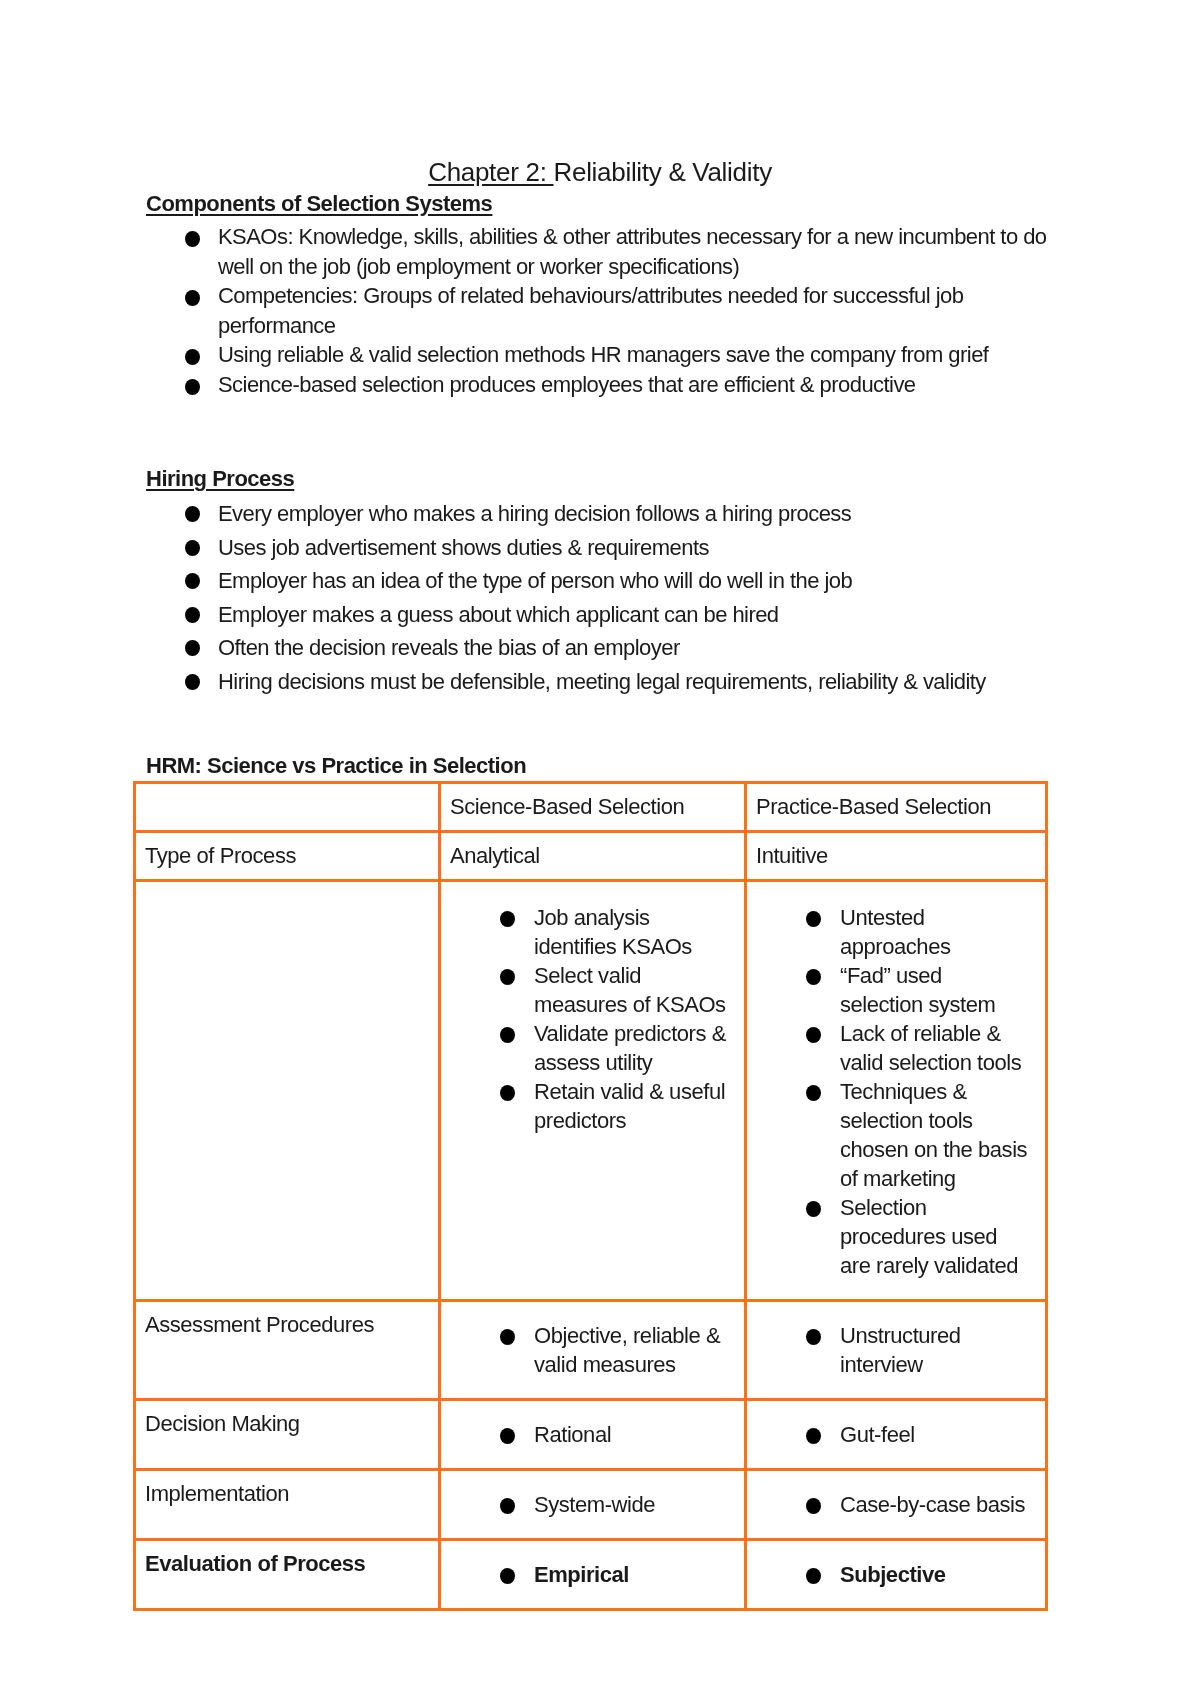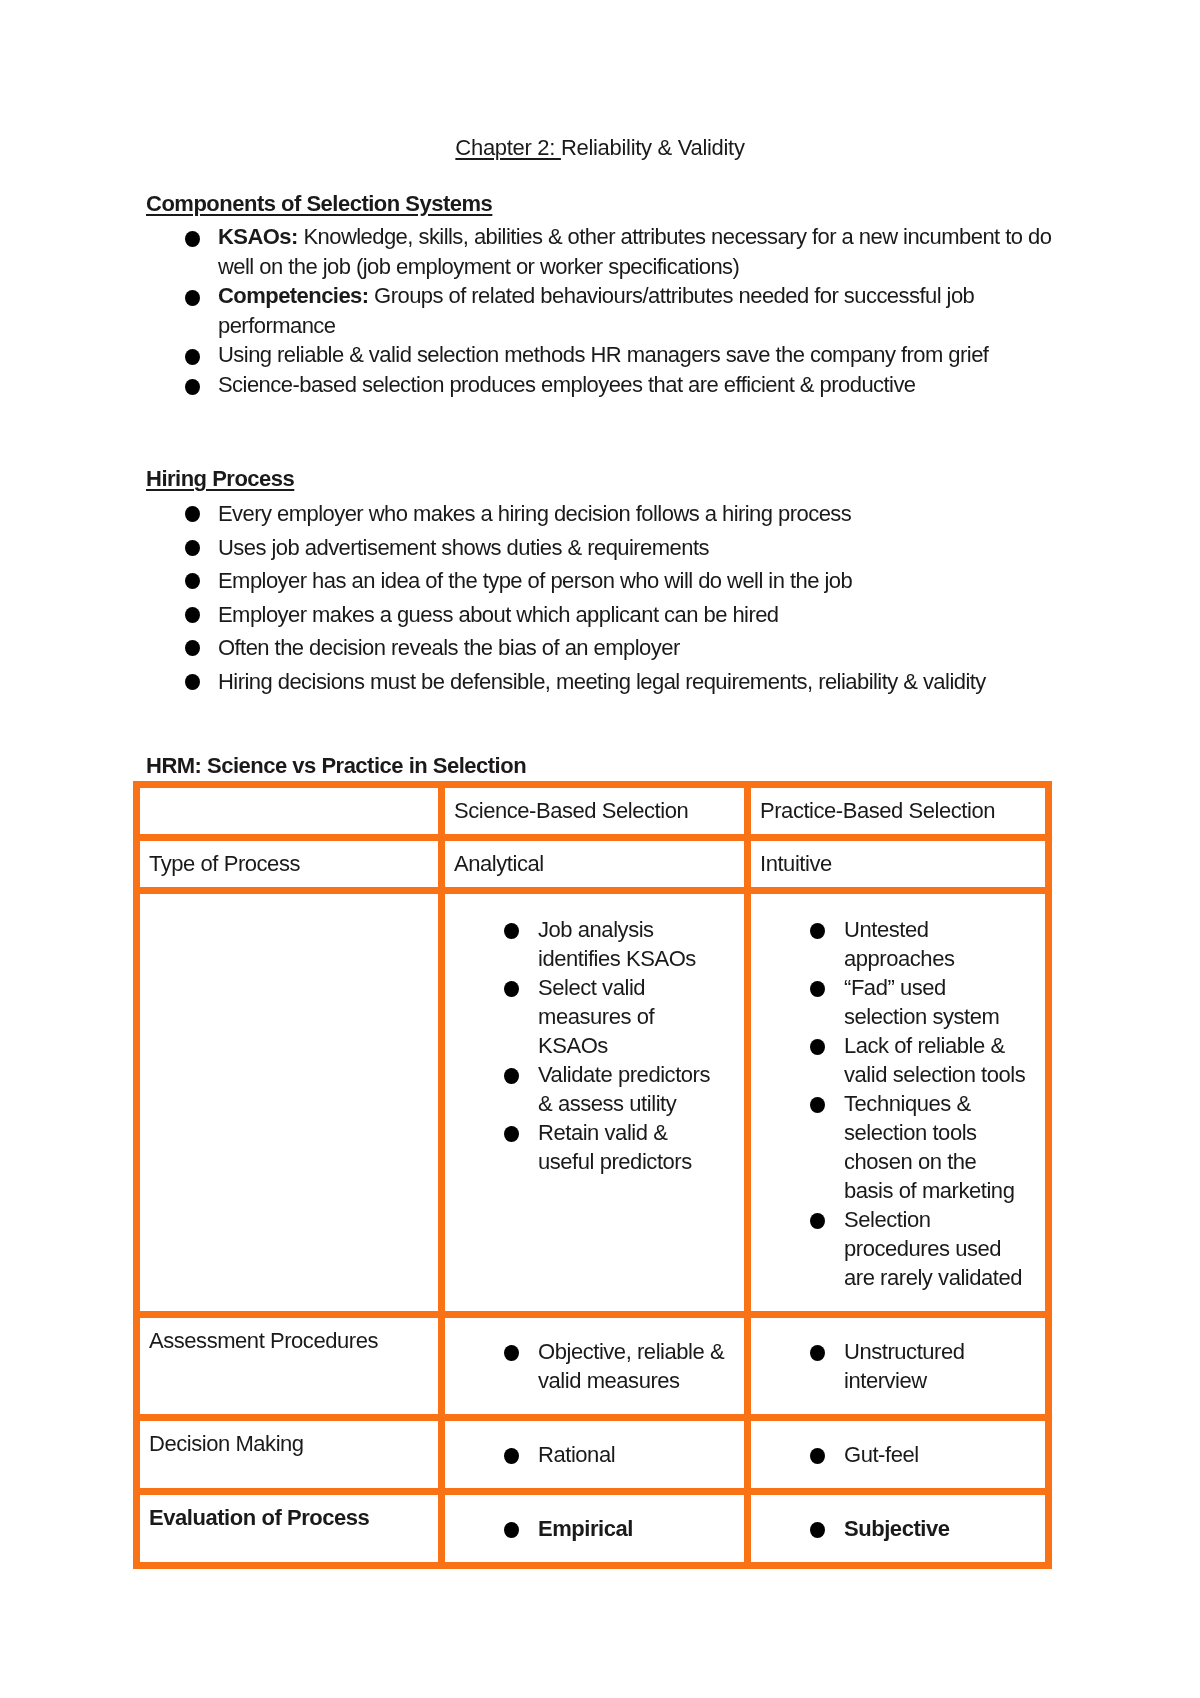--- a/index.html
+++ b/index.html
@@ -16,25 +16,25 @@
       overflow: hidden;
     }
     .page {
       position: absolute;
       left: 0; top: 0;
       width: 1200px;
       height: 1698px;
     }
     .doc-title {
       position: absolute;
-      top: 134px;
+      top: 158px;
       left: 0;
       width: 1200px;
       text-align: center;
-      font-size: 22px;
+      font-size: 26px;
       letter-spacing: -0.3px;
       line-height: 28px;
     }
     .doc-title .u { text-decoration: underline; text-underline-offset: 3px; }
     .section-heading {
       position: absolute;
       left: 146px;
       font-size: 22px;
       font-weight: bold;
       letter-spacing: -0.5px;
@@ -61,36 +61,36 @@
     }
     .bullet-list li .dot {
       position: absolute;
       left: 39px;
       top: 9px;
       width: 15px;
       height: 16px;
       border-radius: 50%;
       background: #000;
     }
-    .bullet-list li b { font-weight: bold; }
+    .bullet-list li b { font-weight: normal; }
 
     
     .sel-table {
       position: absolute;
       left: 133px;
       top: 781px;
       width: 912px;
       border-collapse: collapse;
       table-layout: fixed;
       font-size: 22px;
       letter-spacing: -0.45px;
       line-height: 29px;
     }
     .sel-table td {
-      border: 7px solid #f97316;
+      border: 3px solid #f97316;
       vertical-align: top;
       padding: 0;
     }
     .sel-table col.c1 { width: 305px; }
     .sel-table col.c2 { width: 306px; }
     .sel-table col.c3 { width: 301px; }
     .cell-text {
       display: block;
       padding: 8px 8px 0 9px;
     }
@@ -222,20 +222,35 @@
         <ul class="cell-list">
           <li><span class="dot"></span><span>Rational</span></li>
         </ul>
       </td>
       <td>
         <ul class="cell-list">
           <li><span class="dot"></span><span>Gut-feel</span></li>
         </ul>
       </td>
     </tr>
+    <tr class="row-impl row-single">
+      <td>
+            <span class="cell-text">Implementation</span>
+          </td>
+      <td>
+        <ul class="cell-list">
+          <li><span class="dot"></span><span>System-wide</span></li>
+        </ul>
+      </td>
+      <td>
+        <ul class="cell-list">
+          <li><span class="dot"></span><span>Case-by-case basis</span></li>
+        </ul>
+      </td>
+    </tr>
     <tr class="row-eval row-single">
       <td>
             <span class="cell-text">Evaluation of Process</span>
           </td>
       <td>
         <ul class="cell-list">
           <li><span class="dot"></span><span>Empirical</span></li>
         </ul>
       </td>
       <td>

